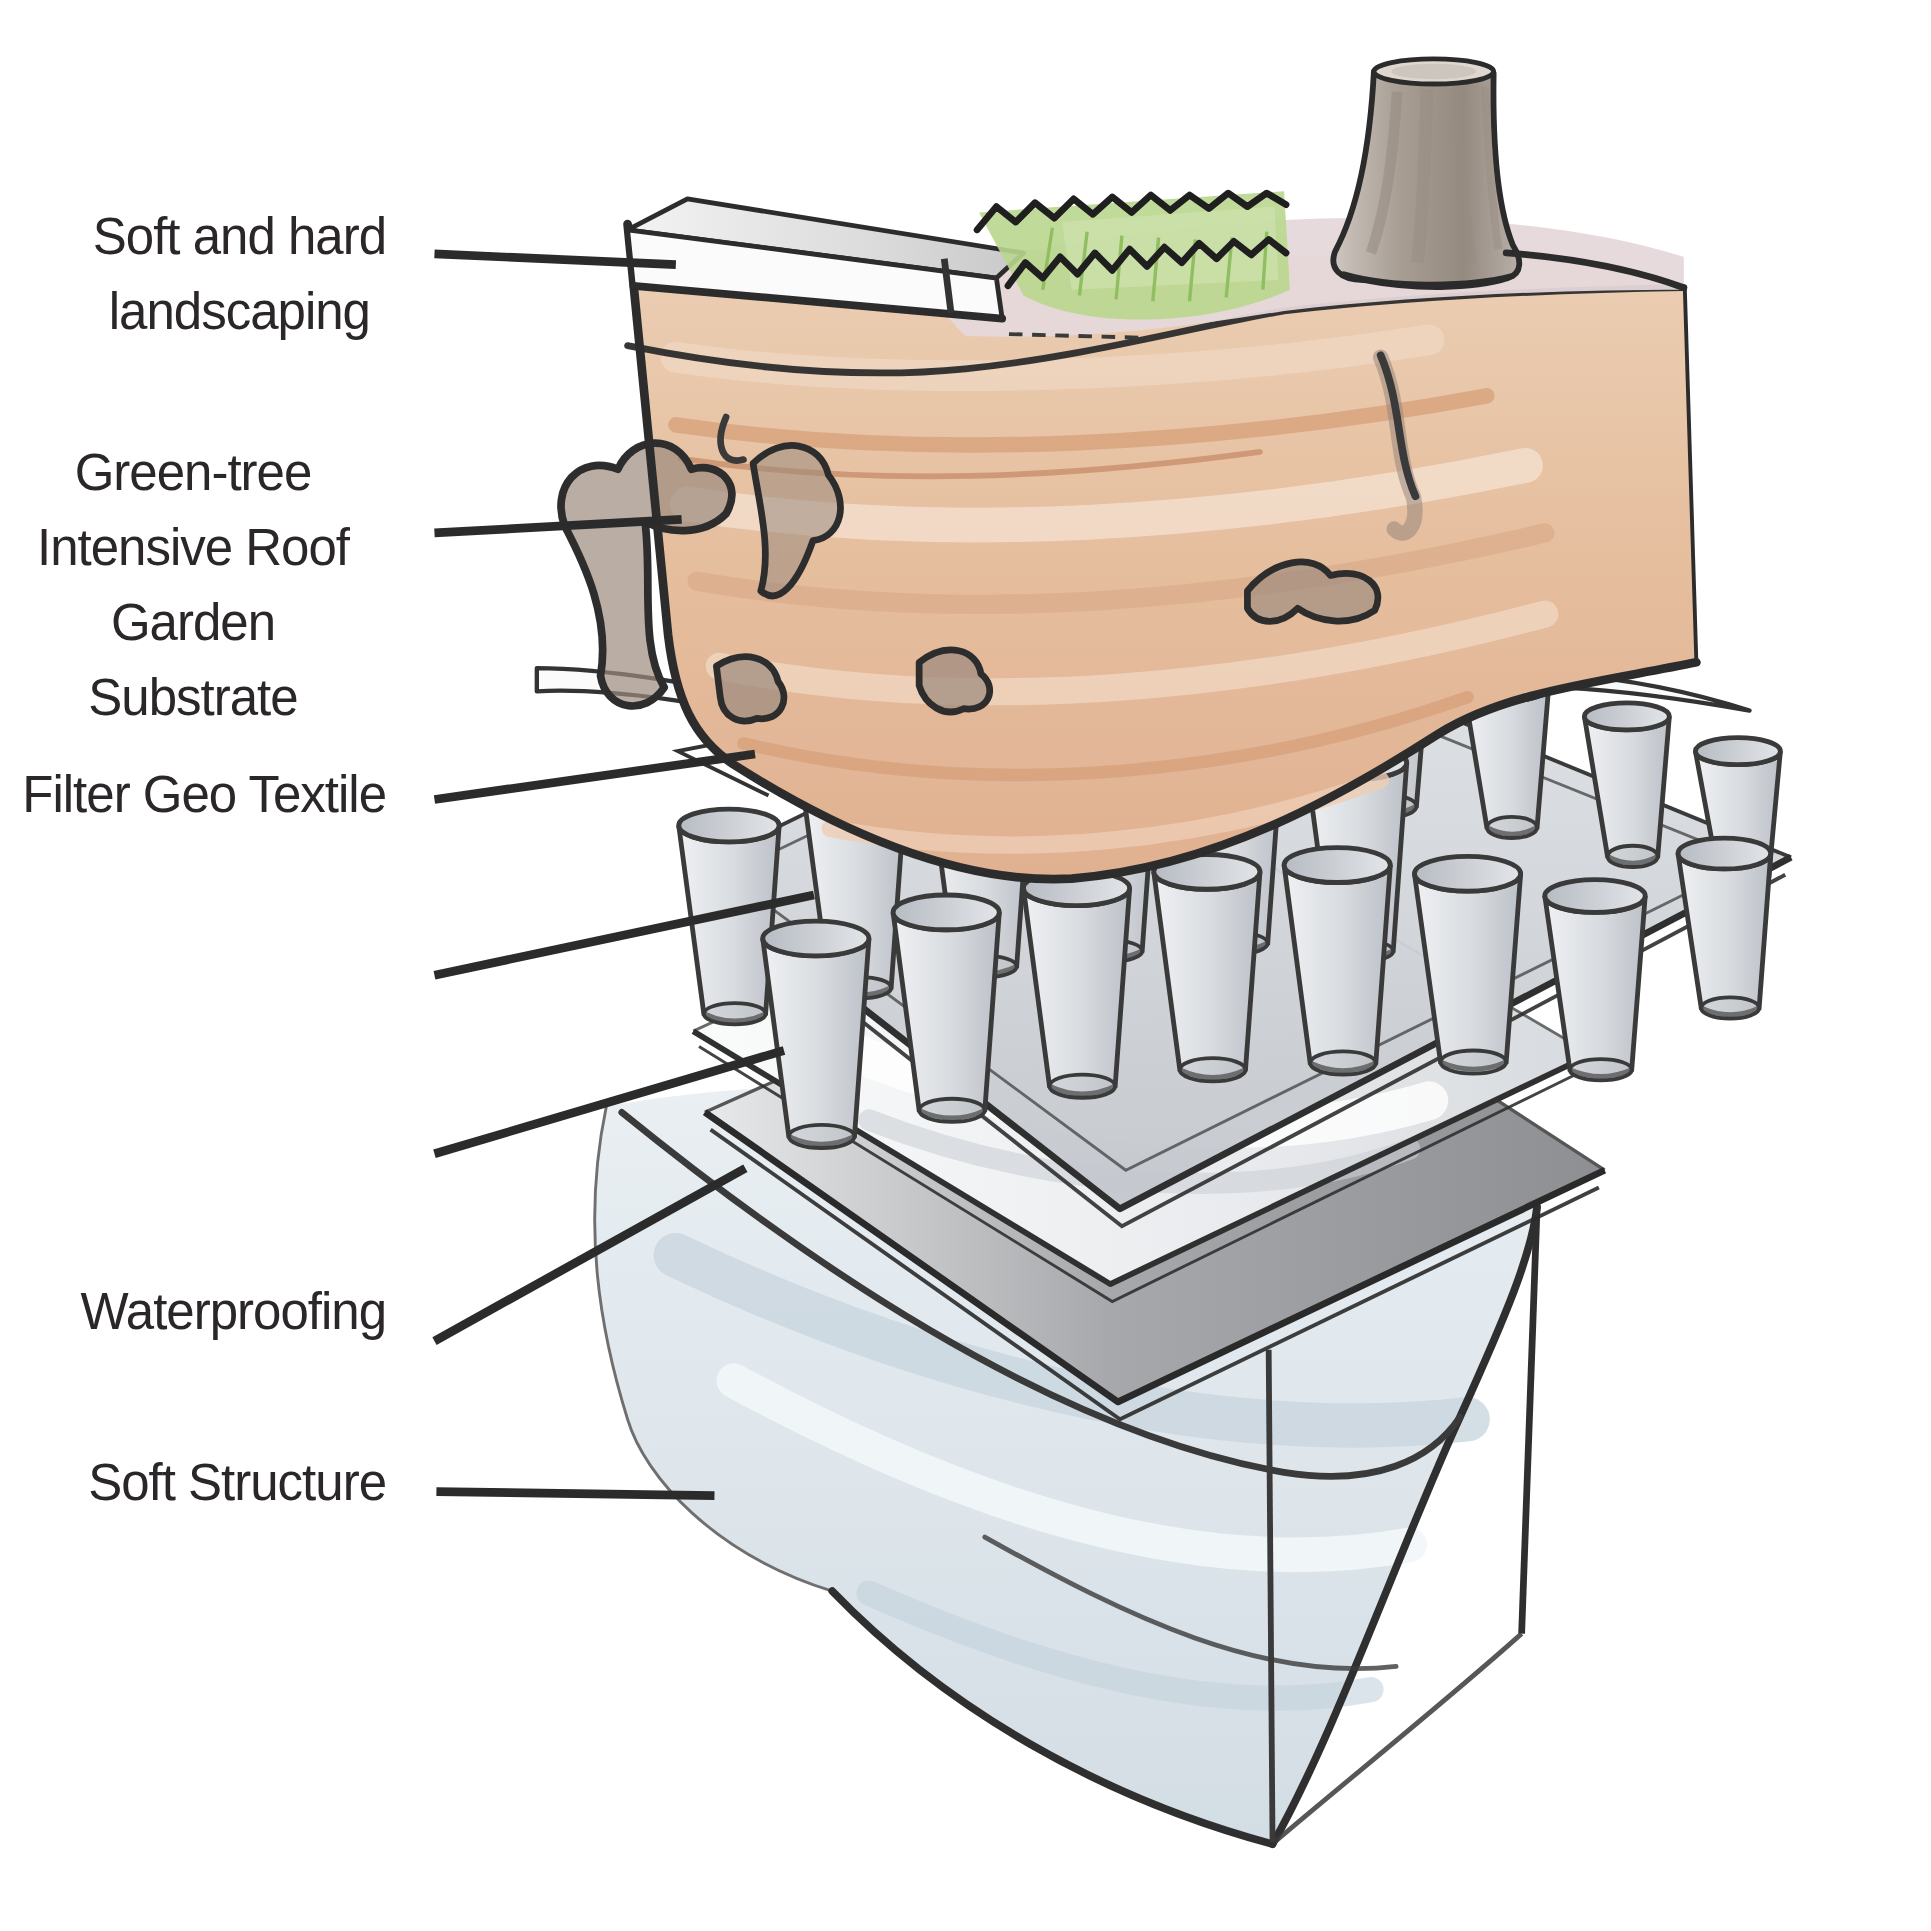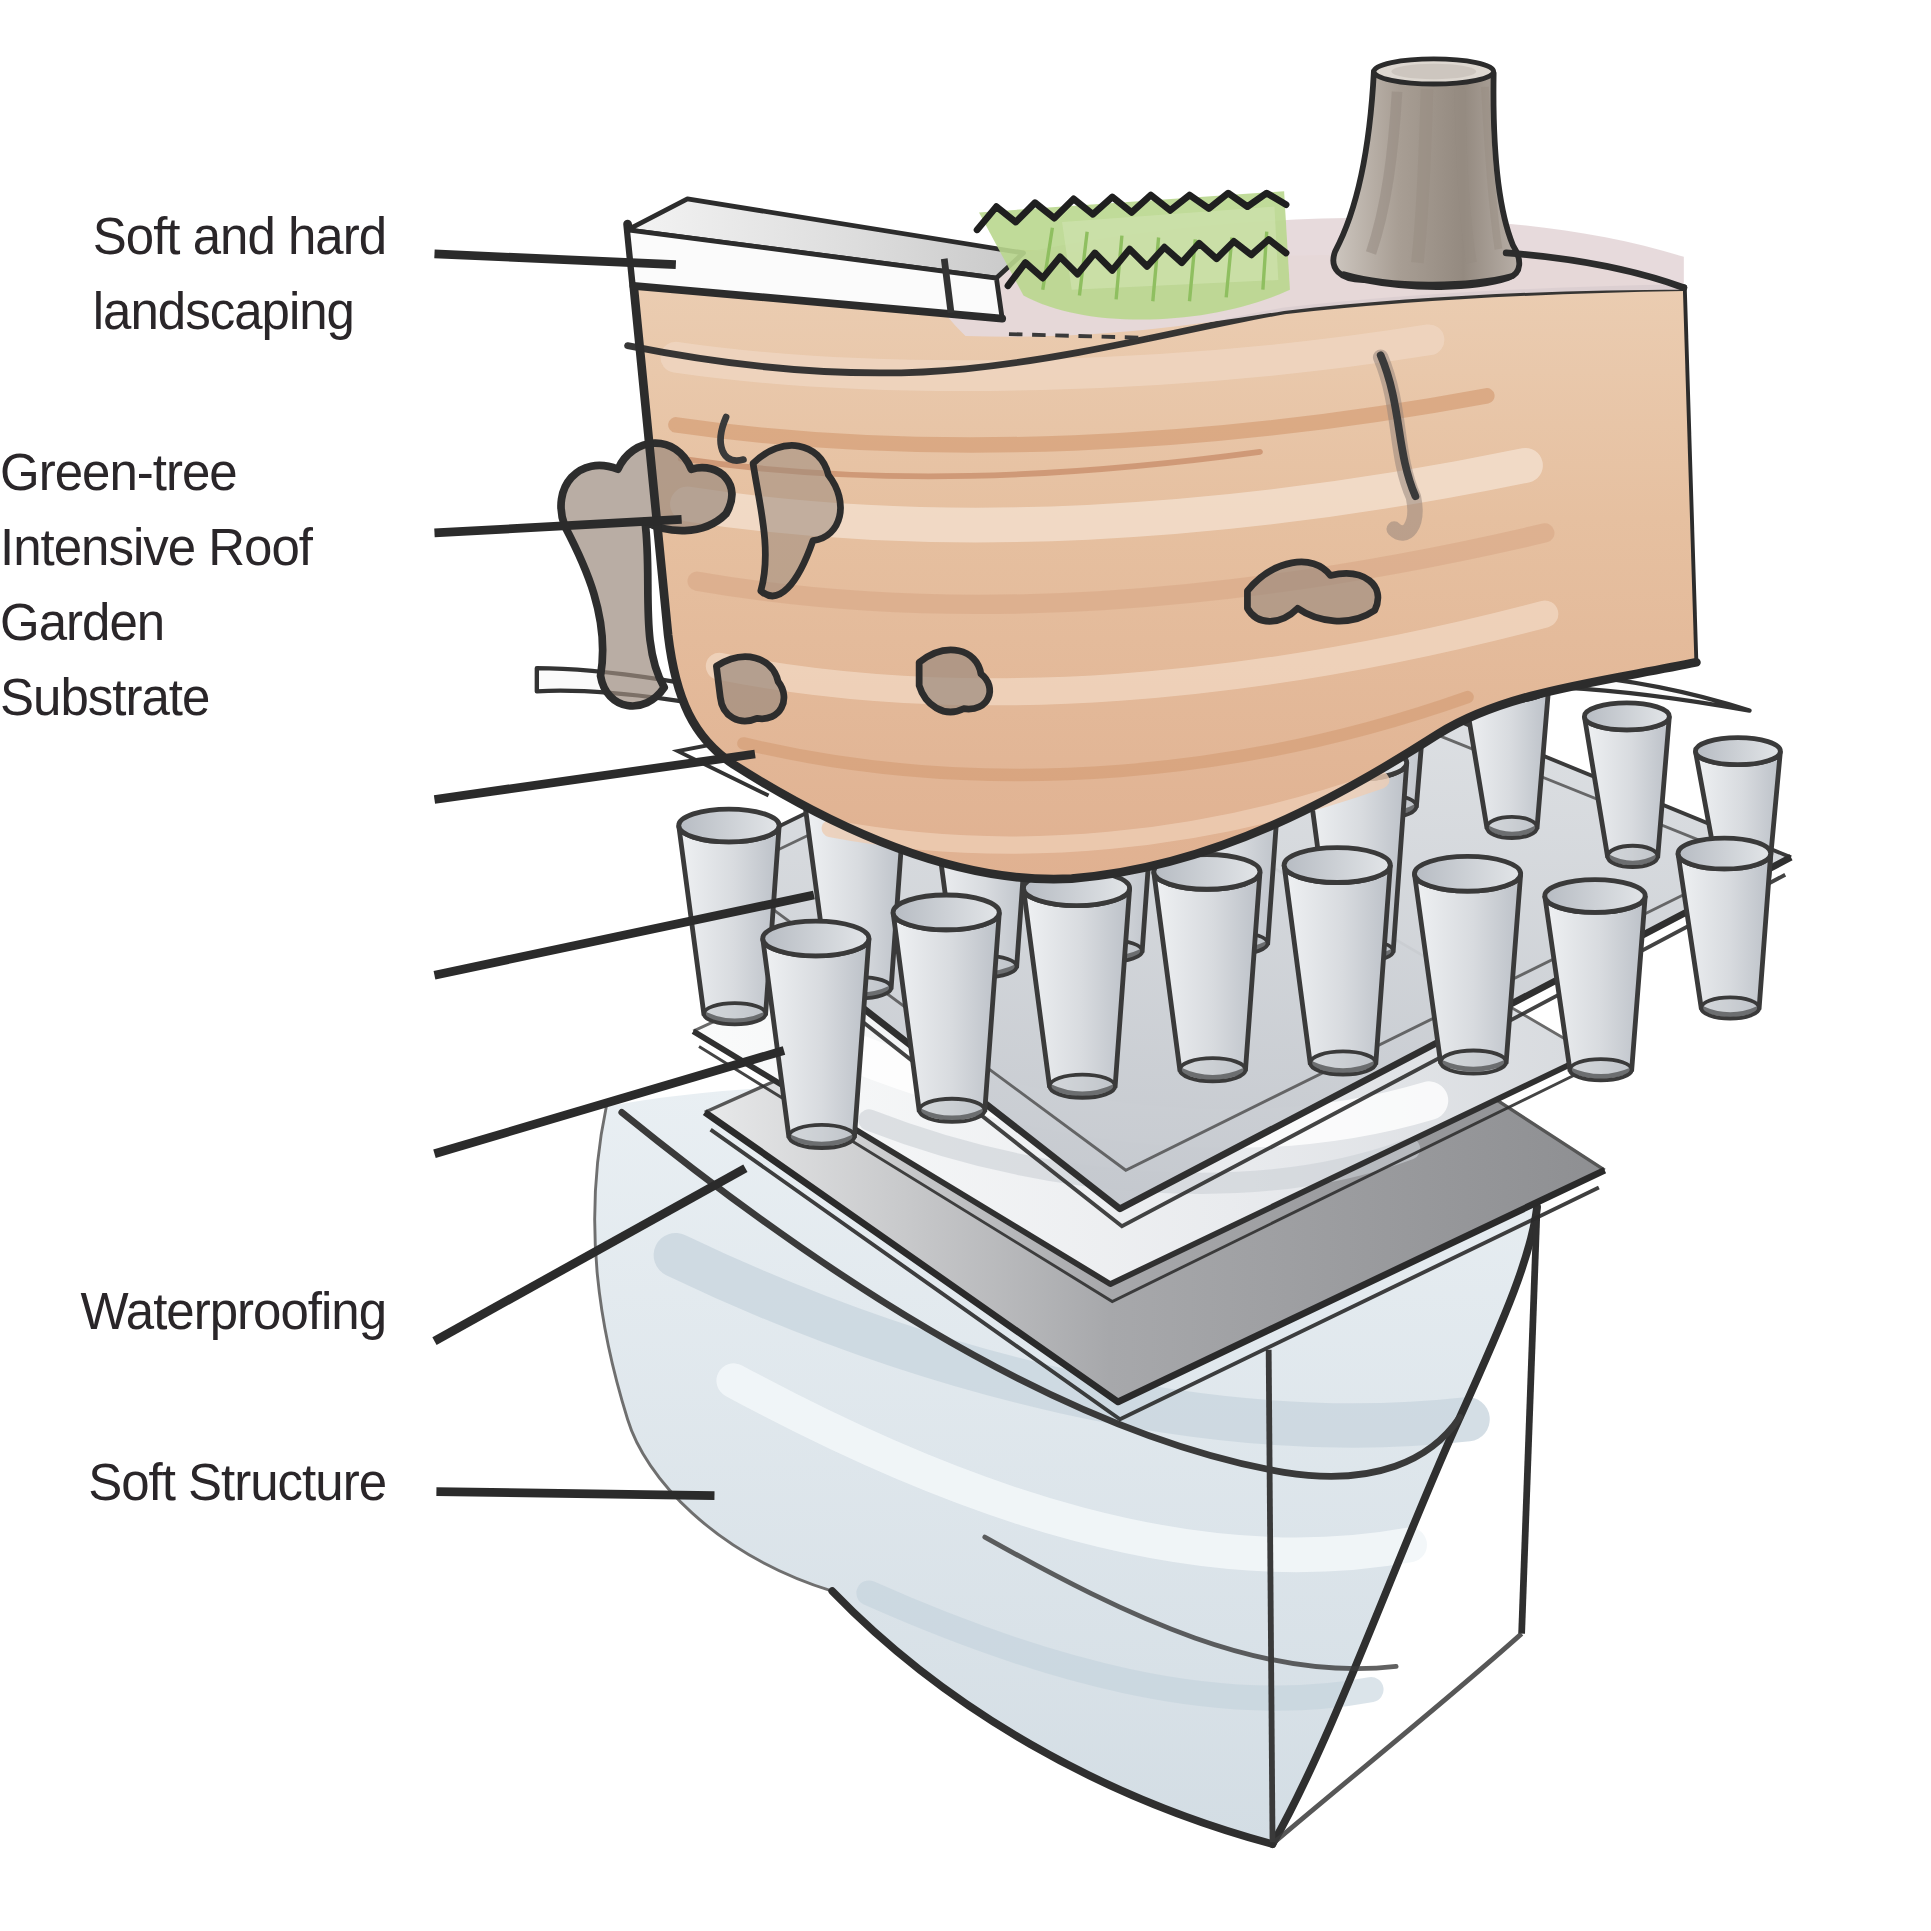--- a/index.html
+++ b/index.html
@@ -2,21 +2,21 @@
 <html><head>
 <meta charset="utf-8">
 <style>
   html,body{margin:0;padding:0;background:#ffffff;}
   .stage{
     position:relative;width:1931px;height:1931px;background:#ffffff;overflow:hidden;
     font-family:"Liberation Sans", sans-serif;
   }
   .stage svg{position:absolute;left:0;top:0;}
   .layer-label{
-    position:absolute;right:1545px;text-align:left;
+    position:absolute;right:1545px;text-align:center;
     font-size:51px;line-height:75px;font-weight:300;letter-spacing:-1px;
     color:#2a2629;white-space:pre-line;
   }
 </style>
 </head>
 <body>
 
 <div class="stage">
 
 <svg width="1931" height="1931" viewBox="0 0 2000 2000">
@@ -292,17 +292,18 @@
     <line x1="450" y1="1389" x2="772" y2="1210"></line>
     <line x1="452" y1="1545" x2="740" y2="1549"></line>
   </g>
 </svg>
 
 <div class="layer-label" style="top:199px">Soft and hard
 landscaping</div>
 <div class="layer-label" style="top:435px">Green-tree
 Intensive Roof
 Garden Substrate</div>
+<div class="layer-label" style="top:757px">Filter Geo Textile</div>
 <div class="layer-label" style="top:1274px">Waterproofing</div>
 <div class="layer-label" style="top:1445px">Soft Structure</div>
 
 </div>
 
 
 </body></html>

